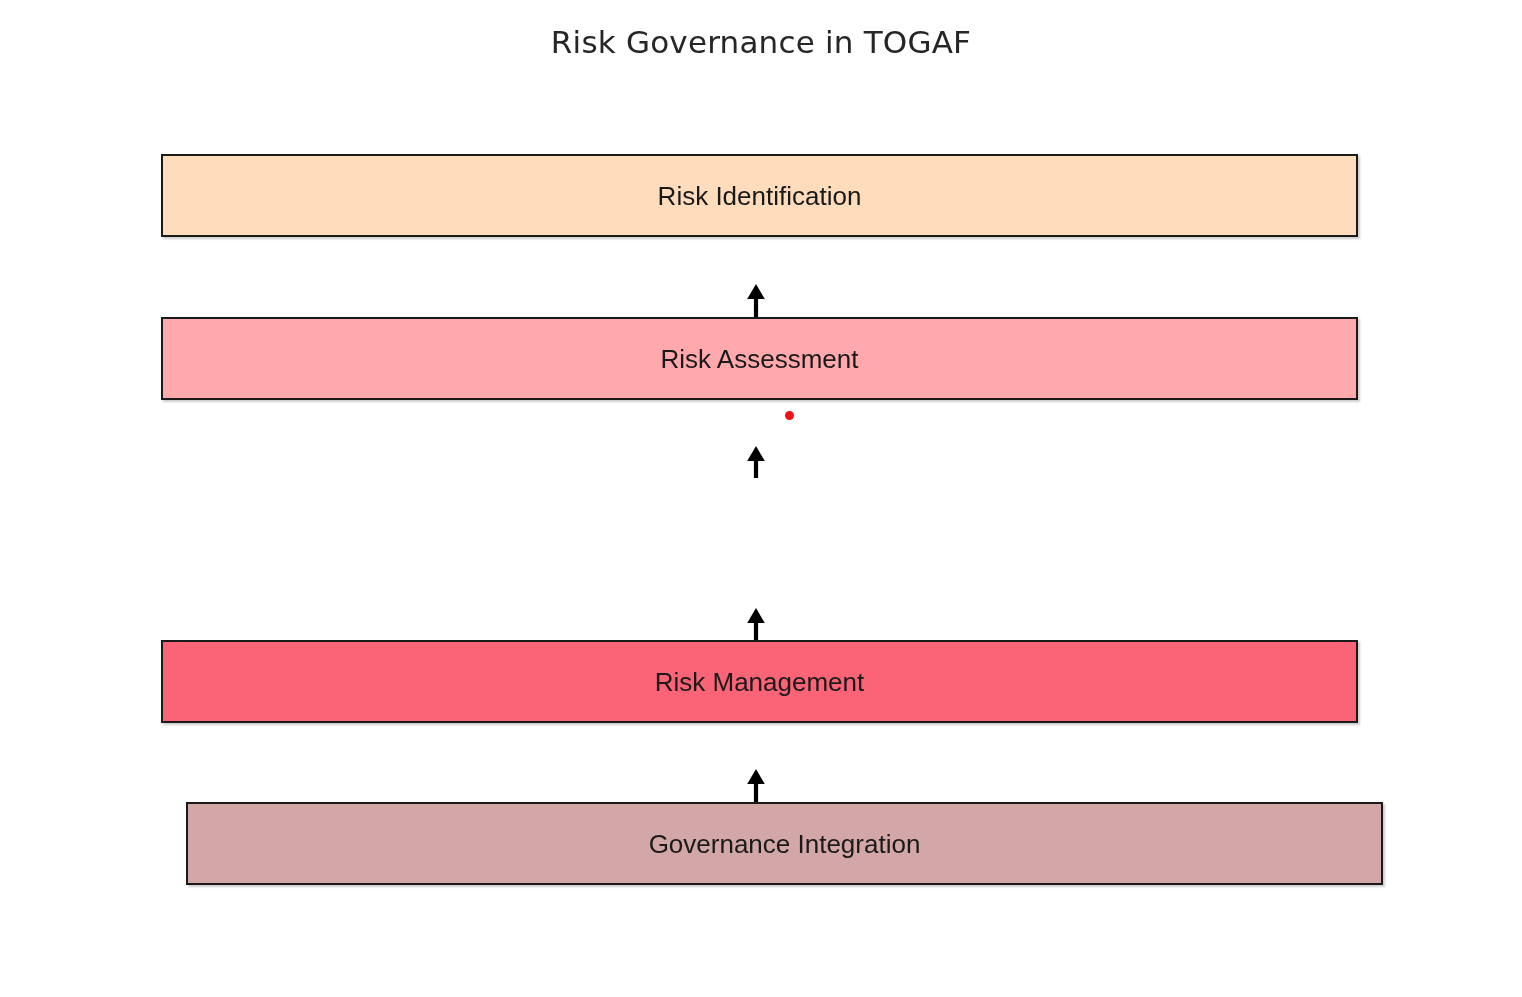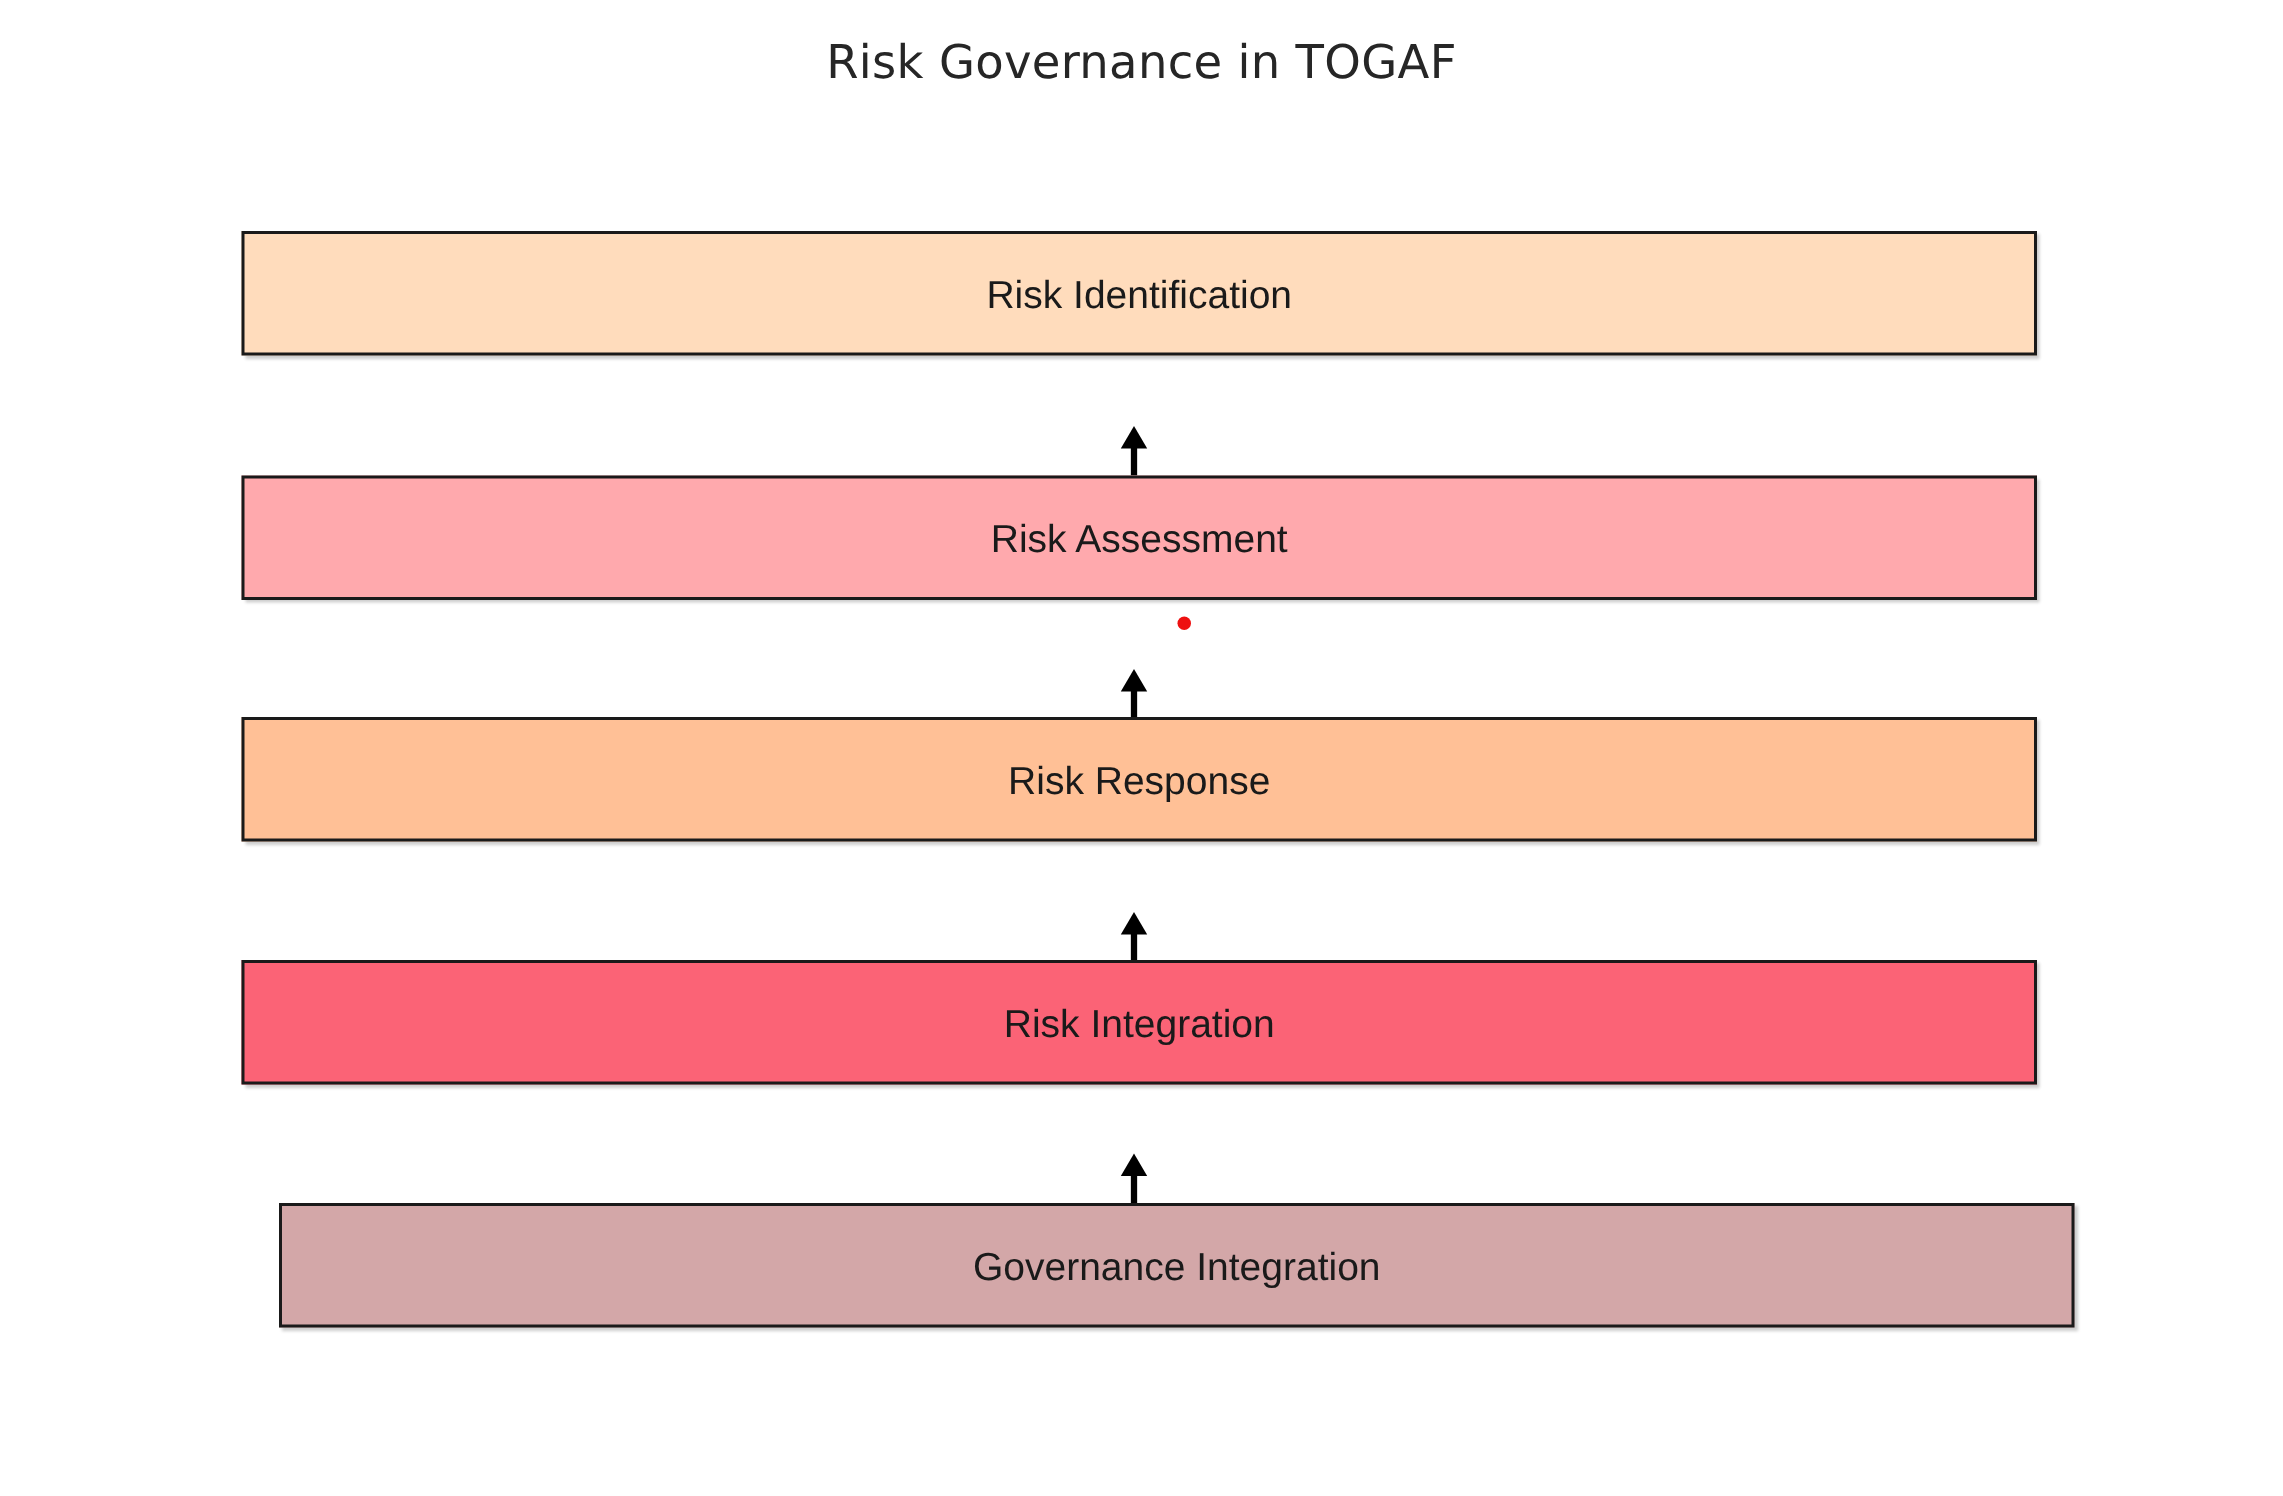--- a/index.html
+++ b/index.html
@@ -98,33 +98,30 @@
 
   <div id="cursor-dot" style="width: 9px; height: 9px; left: 784.5px; top: 410.5px; background: rgb(238, 17, 17);"></div>
 
   <div class="flow-arrow" id="arrow-2" style="left: 743px; top: 446px;">
     <svg width="26" height="32" viewBox="0 0 26 32" xmlns="http://www.w3.org/2000/svg">
       <line x1="13" y1="32" x2="13" y2="12" stroke="#000000" stroke-width="4.2"></line>
       <polygon points="13,0 4.2,15 21.8,15" fill="#000000"></polygon>
     </svg>
   </div>
 
-  <div class="stage-box" id="stage-3" style="left: 161px; top: 478px; width: 1197px; height: 83px; background: rgb(255, 192, 150); border-color: rgb(26, 26, 26);">
-    <span class="stage-label" style="color: rgb(26, 26, 26);">Risk Response</span>
-  </div>
 
   <div class="flow-arrow" id="arrow-3" style="left: 743px; top: 608px;">
     <svg width="26" height="32" viewBox="0 0 26 32" xmlns="http://www.w3.org/2000/svg">
       <line x1="13" y1="32" x2="13" y2="12" stroke="#000000" stroke-width="4.2"></line>
       <polygon points="13,0 4.2,15 21.8,15" fill="#000000"></polygon>
     </svg>
   </div>
 
   <div class="stage-box" id="stage-4" style="left: 161px; top: 640px; width: 1197px; height: 83px; background: rgb(251, 99, 118); border-color: rgb(26, 26, 26);">
-    <span class="stage-label" style="color: rgb(26, 26, 26);">Risk Integration</span>
+    <span class="stage-label" style="color: rgb(26, 26, 26);">Risk Management</span>
   </div>
 
   <div class="flow-arrow" id="arrow-4" style="left: 743px; top: 769px;">
     <svg width="26" height="33" viewBox="0 0 26 33" xmlns="http://www.w3.org/2000/svg">
       <line x1="13" y1="33" x2="13" y2="12" stroke="#000000" stroke-width="4.2"></line>
       <polygon points="13,0 4.2,15 21.8,15" fill="#000000"></polygon>
     </svg>
   </div>
 
   <div class="stage-box" id="stage-5" style="left: 161px; top: 802px; width: 1197px; height: 83px; background: rgb(211, 167, 168); border-color: rgb(26, 26, 26); margin-left: 25px;">

